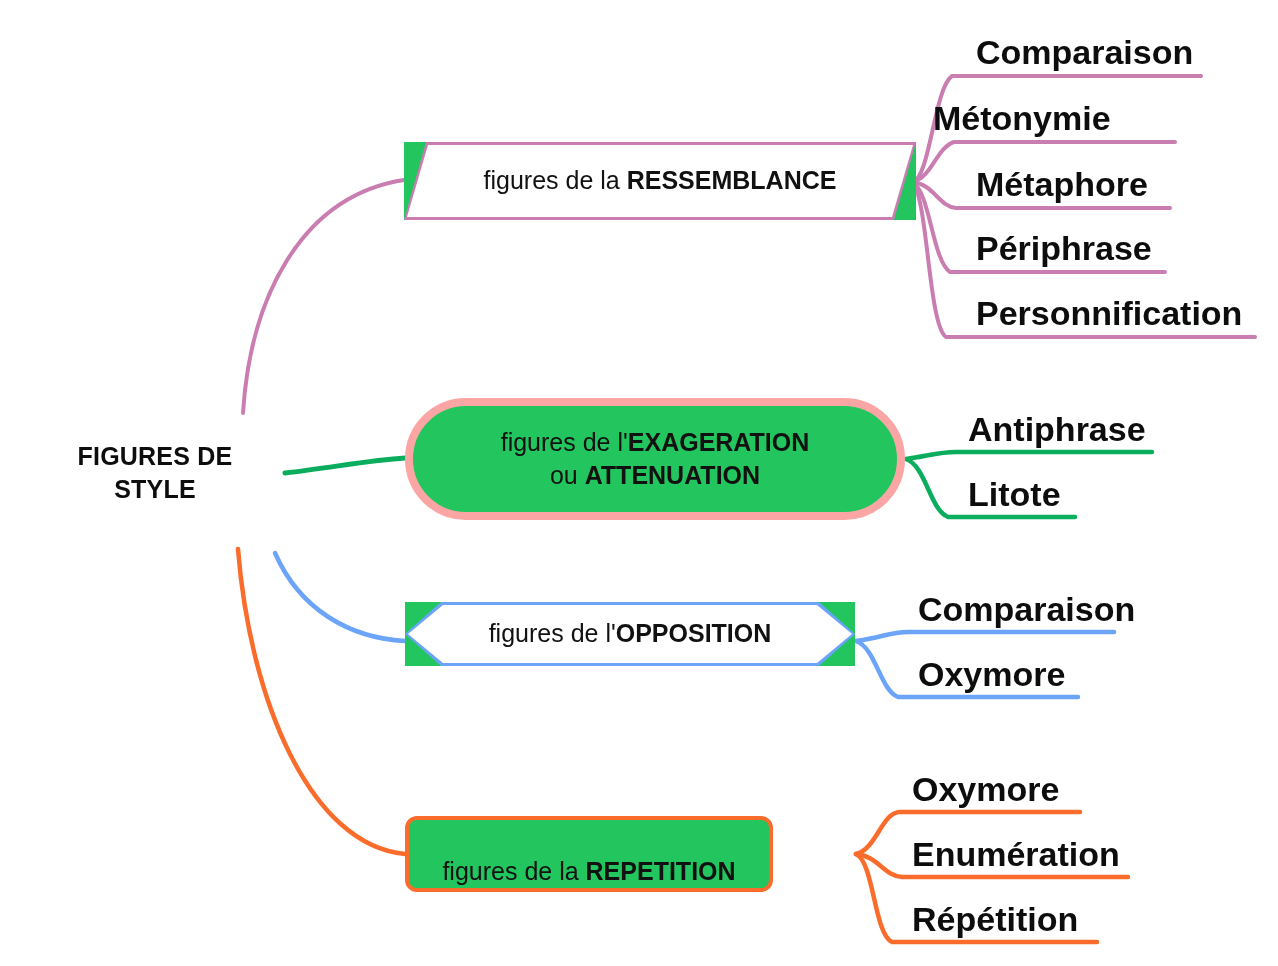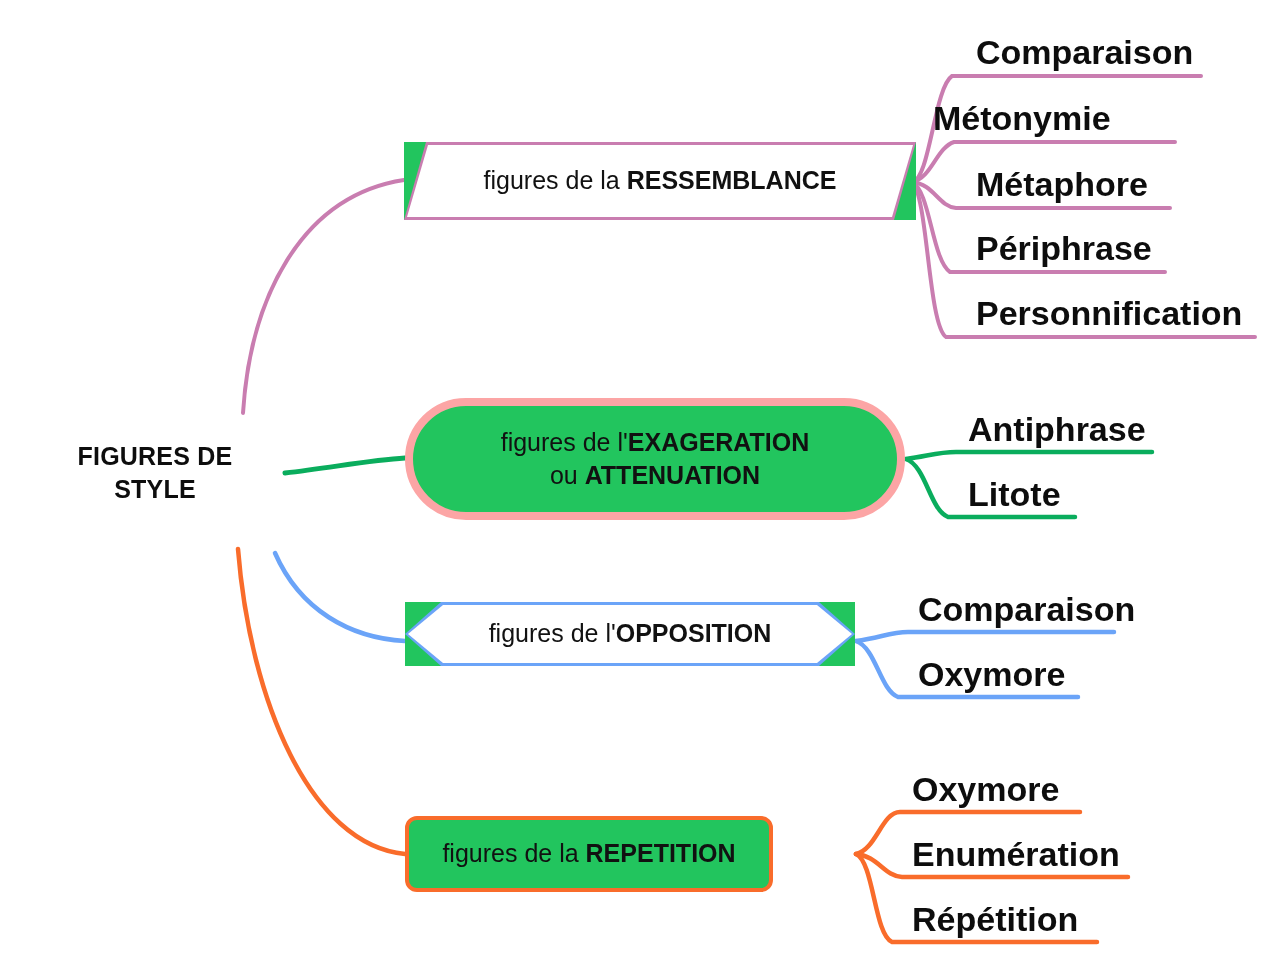--- a/index.html
+++ b/index.html
@@ -115,20 +115,21 @@
 
   
   .node-rect {
     left: 405px;
     top: 816px;
     width: 368px;
     height: 76px;
     border: 4px solid #f96c2b;
     border-radius: 12px;
     padding: 0 20px;
+    align-items: flex-end;
   }
 
   
   .leaf {
     position: absolute;
     font-size: 34px;
     font-weight: bold;
     color: #0d0d0d;
     white-space: nowrap;
     line-height: 1;

